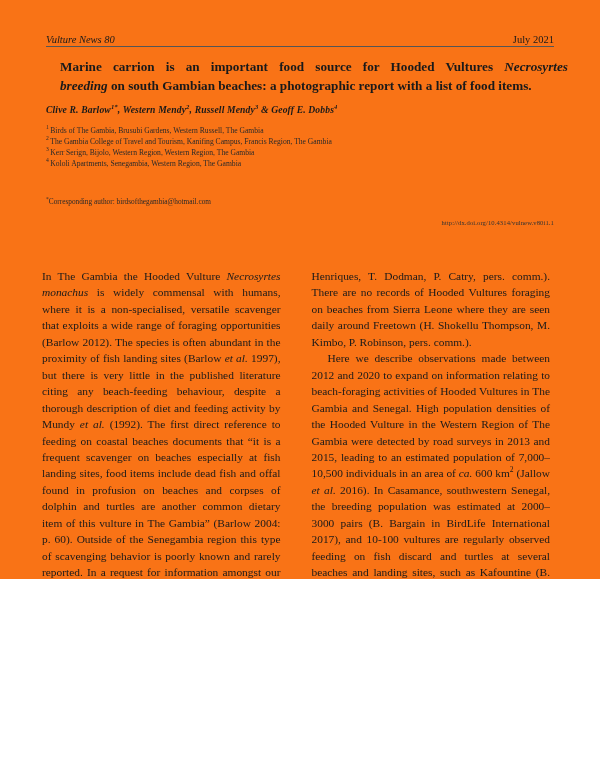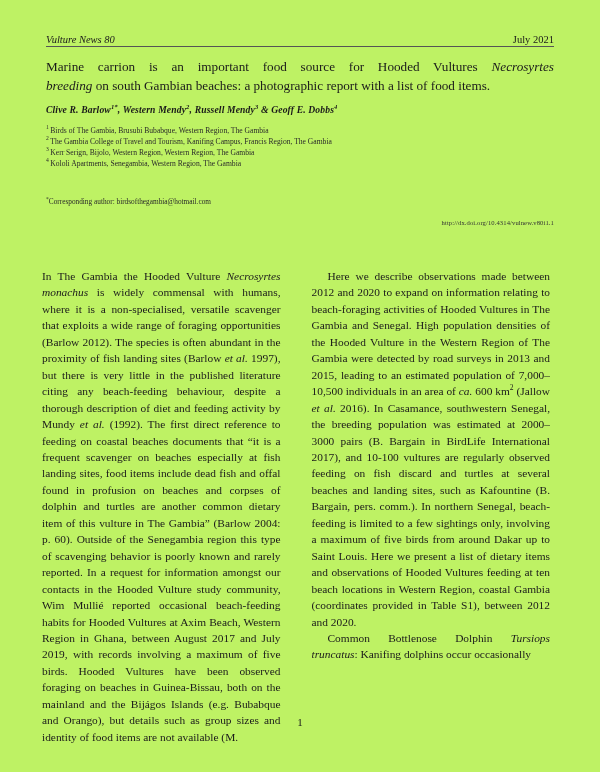--- a/index.html
+++ b/index.html
@@ -3,22 +3,22 @@
 <meta charset="utf-8">
 <style>
   html, body {
     margin: 0;
     padding: 0;
     background: #ffffff;
   }
   .page {
     position: relative;
     width: 600px;
-    height: 772px;
-    background: #bef264;
+    height: 579px;
+    background: #f97316;
     font-family: "Liberation Serif", "DejaVu Serif", serif;
     color: #1a1a1a;
     box-sizing: border-box;
     overflow: hidden;
   }
 
   
   .runninghead {
     position: absolute;
     left: 46px;
@@ -34,25 +34,25 @@
   .runninghead .journal {
     font-style: italic;
   }
   .runninghead .issuedate {
     font-style: normal;
   }
 
   
   .title {
     position: absolute;
-    left: 46px;
+    left: 60px;
     top: 57px;
     width: 508px;
     font-size: 13.2px;
-    font-weight: normal;
+    font-weight: bold;
     line-height: 19px;
     text-align: justify;
     text-align-last: justify;
   }
   .title .sci {
     font-style: italic;
   }
   .title .line2 {
     text-align-last: left;
   }
@@ -178,37 +178,38 @@
   </div>
 
   <div class="authors">
     <span>Clive R. Barlow</span><sup>1*</sup>,
     <span>Western Mendy</span><sup>2</sup>,
     <span>Russell Mendy</span><sup>3</sup> &amp;
     <span>Geoff E. Dobbs</span><sup>4</sup>
   </div>
 
   <div class="affiliations">
-    <div class="aff"><sup>1</sup><span>Birds of The Gambia, Brusubi Bubabque, Western Region, The Gambia</span></div>
+    <div class="aff"><sup>1</sup><span>Birds of The Gambia, Brusubi Gardens, Western Russell, The Gambia</span></div>
     <div class="aff"><sup>2</sup><span>The Gambia College of Travel and Tourism, Kanifing Campus, Francis Region, The Gambia</span></div>
     <div class="aff"><sup>3</sup><span>Kerr Serign, Bijolo, Western Region, Western Region, The Gambia</span></div>
     <div class="aff"><sup>4</sup><span>Kololi Apartments, Senegambia, Western Region, The Gambia</span></div>
   </div>
 
   <div class="corresponding"><sup>*</sup><span>Corresponding author: birdsofthegambia@hotmail.com</span></div>
 
   <div class="doi">http://dx.doi.org/10.4314/vulnew.v80i1.1</div>
 
   <div class="columns">
 
     <div class="column">
       <p><span>In The Gambia the Hooded Vulture </span><span class="sci">Necrosyrtes monachus</span><span> is widely commensal with humans, where it is a non-specialised, versatile scavenger that exploits a wide range of foraging opportunities (Barlow 2012). The species is often abundant in the proximity of fish landing sites (Barlow </span><span class="sci">et al.</span><span> 1997), but there is very little in the published literature citing any beach-feeding behaviour, despite a thorough description of diet and feeding activity by Mundy </span><span class="sci">et al.</span><span> (1992). The first direct reference to feeding on coastal beaches documents that “it is a frequent scavenger on beaches especially at fish landing sites, food items include dead fish and offal found in profusion on beaches and corpses of dolphin and turtles are another common dietary item of this vulture in The Gambia” (Barlow 2004: p. 60). Outside of the Senegambia region this type of scavenging behavior is poorly known and rarely reported. In a request for information amongst our contacts in the Hooded Vulture study community, Wim Mullié reported occasional beach-feeding habits for Hooded Vultures at Axim Beach, Western Region in Ghana, between August 2017 and July 2019, with records involving a maximum of five birds. Hooded Vultures have been observed foraging on beaches in Guinea-Bissau, both on the mainland and the Bijágos Islands (e.g. Bubabque and Orango), but details such as group sizes and identity of food items are not available (M.</span></p>
     </div>
 
     <div class="column">
+      <p><span>Henriques, T. Dodman, P. Catry, pers. comm.). There are no records of Hooded Vultures foraging on beaches from Sierra Leone where they are seen daily around Freetown (H. Shokellu Thompson, M. Kimbo, P. Robinson, pers. comm.).</span></p>
       <p class="indent"><span>Here we describe observations made between 2012 and 2020 to expand on information relating to beach-foraging activities of Hooded Vultures in The Gambia and Senegal. High population densities of the Hooded Vulture in the Western Region of The Gambia were detected by road surveys in 2013 and 2015, leading to an estimated population of 7,000–10,500 individuals in an area of </span><span class="sci">ca.</span><span> 600 km</span><sup class="sup">2</sup><span> (Jallow </span><span class="sci">et al.</span><span> 2016). In Casamance, southwestern Senegal, the breeding population was estimated at 2000–3000 pairs (B. Bargain in BirdLife International 2017), and 10-100 vultures are regularly observed feeding on fish discard and turtles at several beaches and landing sites, such as Kafountine (B. Bargain, pers. comm.). In northern Senegal, beach-feeding is limited to a few sightings only, involving a maximum of five birds from around Dakar up to Saint Louis. Here we present a list of dietary items and observations of Hooded Vultures feeding at ten beach locations in Western Region, coastal Gambia (coordinates provided in Table S1), between 2012 and 2020.</span></p>
       <p class="indent"><span class="bold">Common Bottlenose Dolphin </span><span class="bold sci">Tursiops truncatus</span><span class="bold">:</span><span> Kanifing dolphins occur occasionally</span></p>
     </div>
 
   </div>
 
   <div class="pagenum">1</div>
 
 </div>
 

